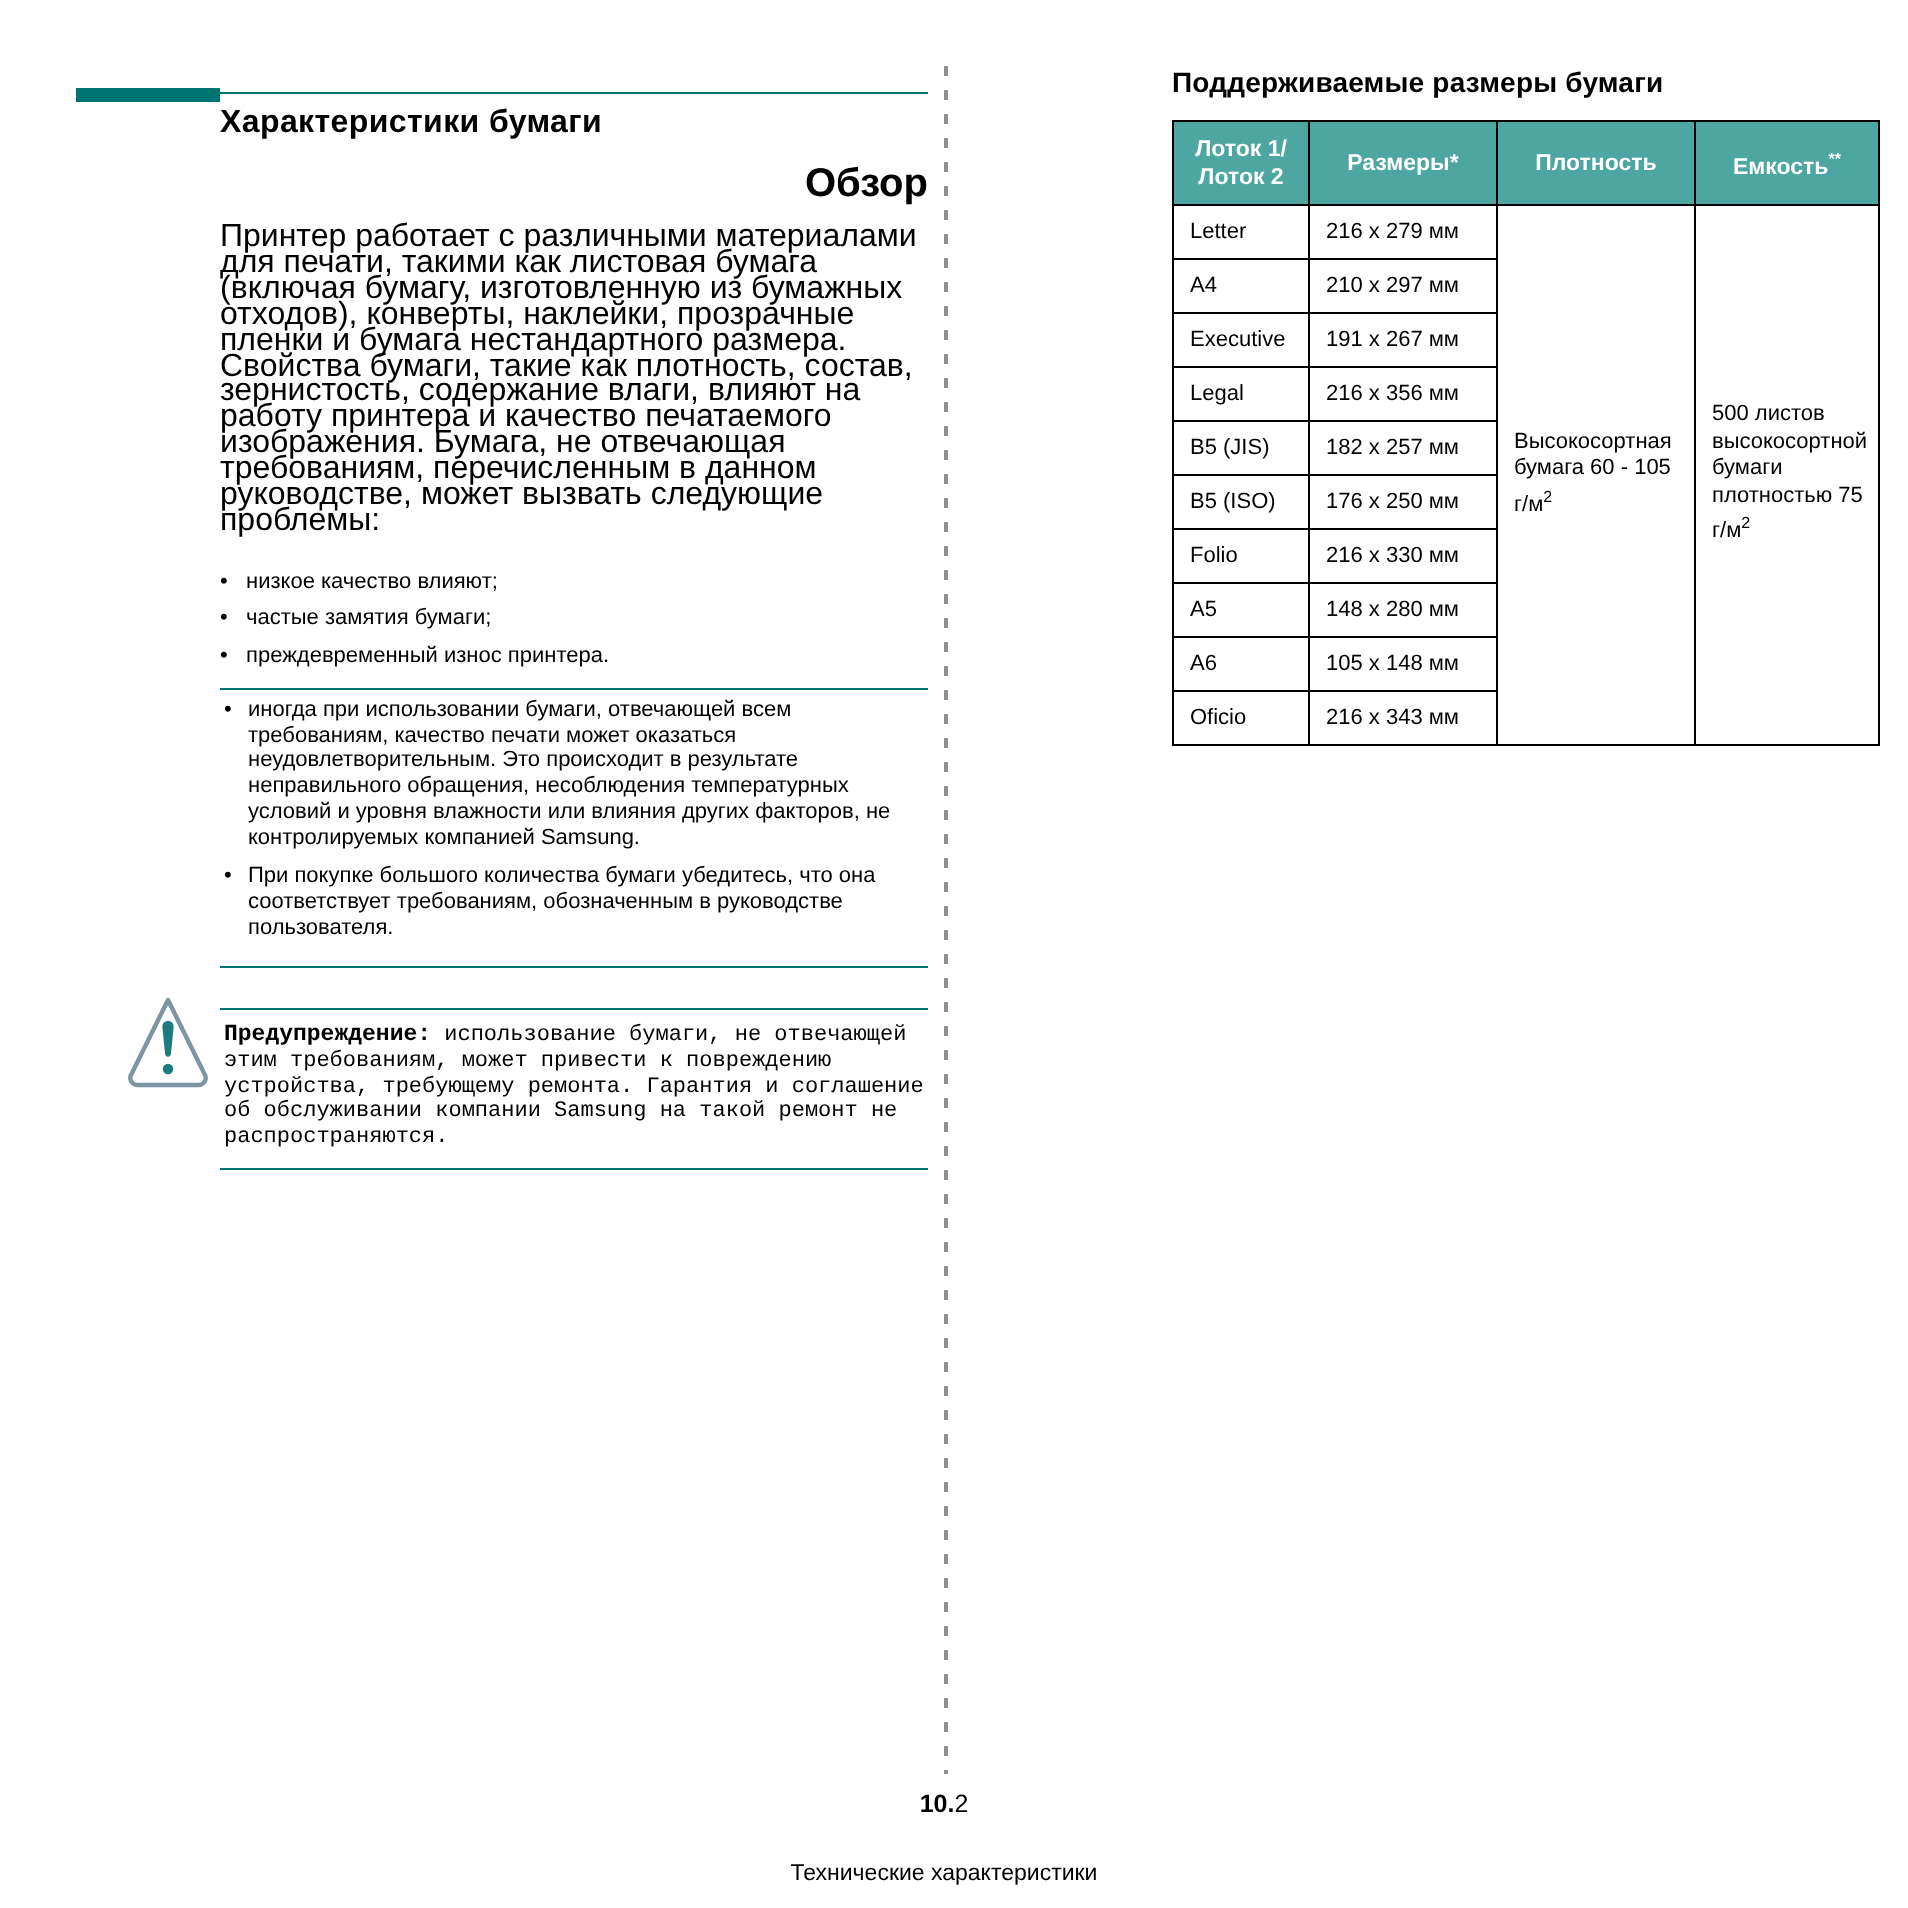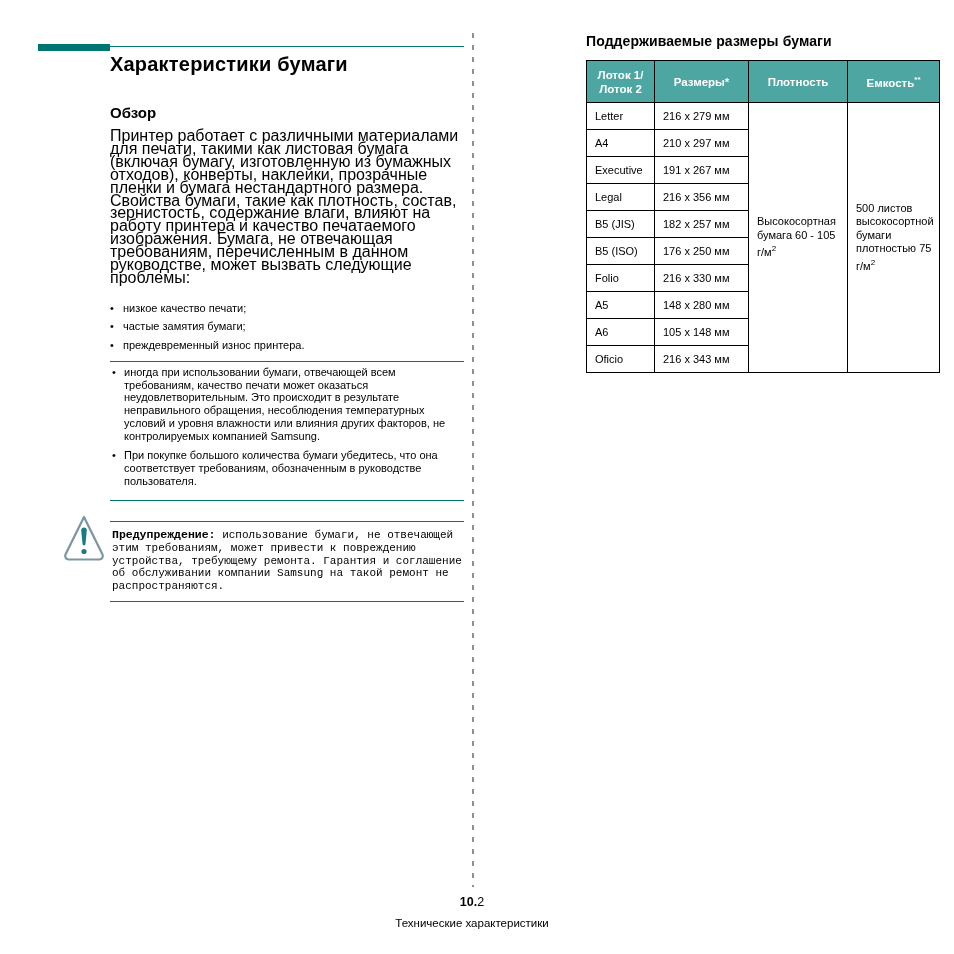--- a/index.html
+++ b/index.html
@@ -18,22 +18,22 @@
   .top-bar  { position: absolute; left: 38px; top: 44px; width: 72px;  height: 7px; background: #007471; }
 
   
   .divider {
     position: absolute; left: 472px; top: 33px; height: 854px; width: 2px;
     background: repeating-linear-gradient(to bottom, #8f8f8f 0 5px, transparent 5px 12px);
   }
 
   
   .left-col { position: absolute; left: 110px; top: 44px; width: 354px; }
-  .doc-title { font-size: 20px; font-weight: bold; margin-top: 9px; letter-spacing: 0.2px; }
-  .section-heading { font-size: 15px; font-weight: bold; margin-top: 28px; }
+  .doc-title { font-size: 16px; font-weight: bold; margin-top: 9px; letter-spacing: 0.2px; }
+  .section-heading { font-size: 20px; font-weight: bold; margin-top: 10px; text-align: right; }
   .body-text { font-size: 16px; line-height: 12.9px; margin-top: 9px; }
 
   .bullet-list { margin-top: 17px; list-style: none; }
   .bullet-item { display: flex; font-size: 11px; line-height: 12.9px; margin-bottom: 5.5px; }
   .bullet-item .marker { width: 13px; flex: 0 0 13px; }
 
   .note-section {
     margin-top: 9px;
     border-top: 1px solid #007471;
     border-bottom: 1px solid #007471;
@@ -67,42 +67,42 @@
   }
   table.paper td { font-size: 11px; height: 27px; vertical-align: middle; padding: 2px 4px 2px 8px; }
   td.merged { vertical-align: middle; line-height: 13.5px; }
   sup { font-size: 8px; }
   .col-tray { width: 68px; } .col-size { width: 94px; } .col-density { width: 99px; } .col-capacity { width: 92px; }
 
   
   .footer { position: absolute; left: 0; top: 895px; width: 944px; text-align: center; }
   .footer-page { font-size: 12.5px; }
   .footer-page .bold { font-weight: bold; }
-  .footer-chapter { font-size: 11.5px; margin-top: 8px; }
+  .footer-chapter { font-size: 11.5px; margin-top: 22px; }
 </style>
 </head>
 <body>
 
 <div class="page">
 
   <div class="top-bar"></div>
   <div class="top-rule"></div>
   <div class="divider"></div>
 
   <div class="left-col">
     <h1 class="doc-title">Характеристики бумаги</h1>
 
     <h2 class="section-heading">Обзор</h2>
 
     <p class="body-text">Принтер работает с различными материалами для печати, такими как листовая бумага (включая бумагу, изготовленную из бумажных отходов), конверты, наклейки, прозрачные пленки и бумага нестандартного размера. Свойства бумаги, такие как плотность, состав, зернистость, содержание влаги, влияют на работу принтера и качество печатаемого изображения. Бумага, не отвечающая требованиям, перечисленным в данном руководстве, может вызвать следующие проблемы:</p>
 
     <ul class="bullet-list">
       <li class="bullet-item">
         <span class="marker">•</span>
-        <span>низкое качество печати;</span>
+        <span>низкое качество влияют;</span>
       </li>
       <li class="bullet-item">
         <span class="marker">•</span>
         <span>частые замятия бумаги;</span>
       </li>
       <li class="bullet-item">
         <span class="marker">•</span>
         <span>преждевременный износ принтера.</span>
       </li>
     </ul>

